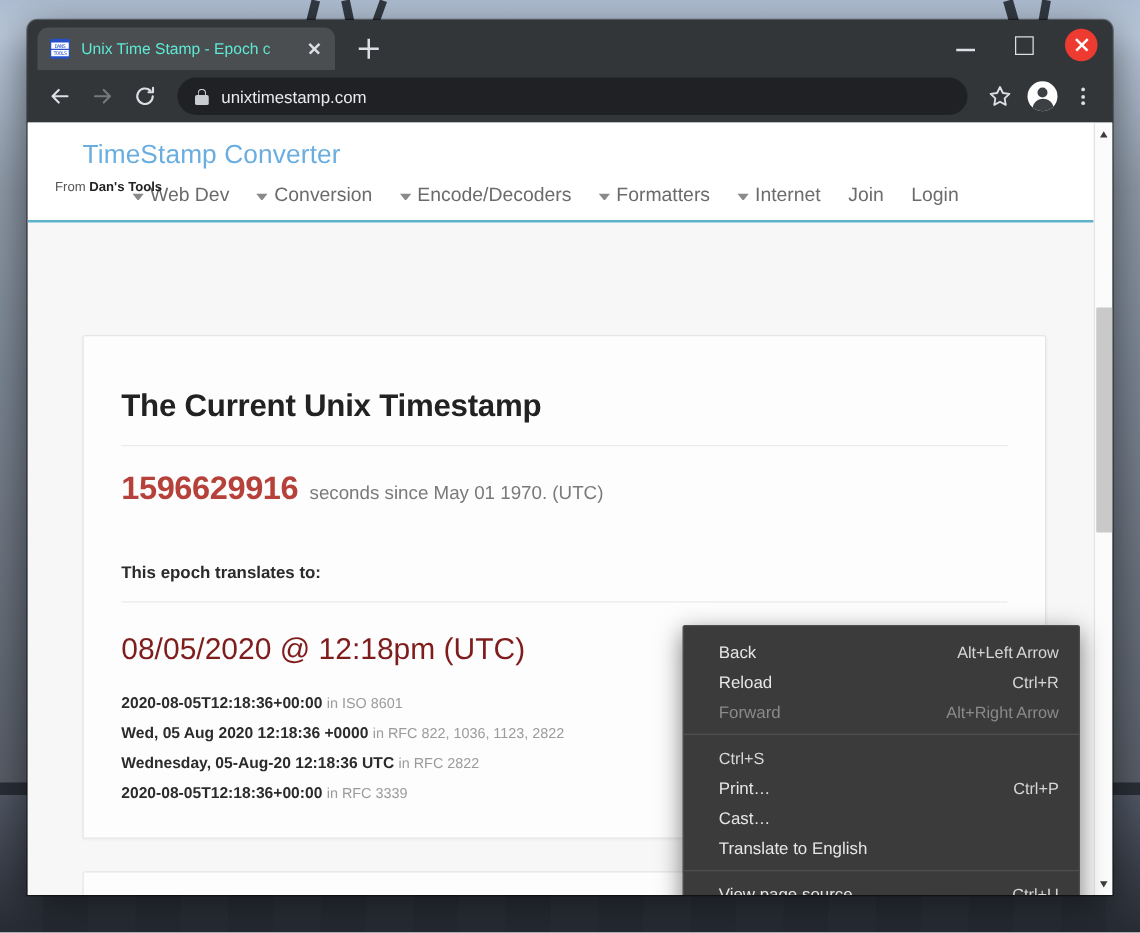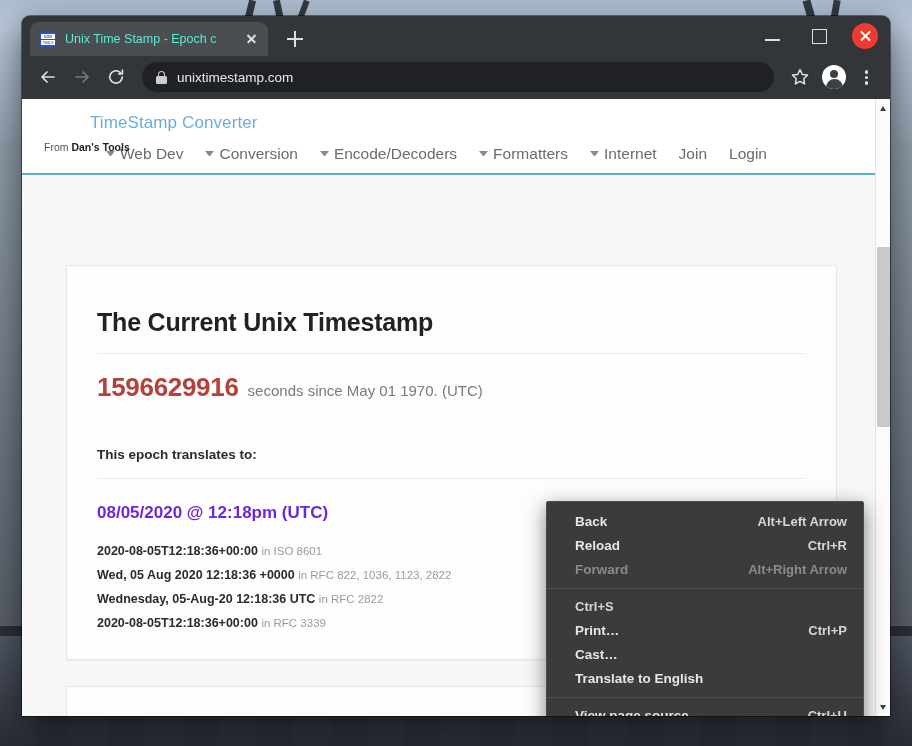--- a/index.html
+++ b/index.html
@@ -275,23 +275,23 @@
   }
 
   .site-header {
     background: #ffffff;
     padding: 14px 0 0 0;
     border-bottom: 2px solid #5bb2c9;
     position: relative;
   }
   .site-logo {
     color: #6aaee0;
-    font-size: 17px;
+    font-size: 21px;
     font-weight: 400;
-    padding-left: 68px;
+    padding-left: 44px;
     letter-spacing: .1px;
   }
   .nav-row {
     display: flex;
     align-items: baseline;
     padding: 12px 0 10px 0;
     position: relative;
   }
   .nav-brandline {
     position: absolute;
@@ -362,23 +362,23 @@
     color: #7a7a7a;
     font-size: 15px;
   }
   .translates-label {
     font-size: 13.5px;
     color: #2b2b2b;
     font-weight: bold;
     padding-top: 38px;
   }
   .big-date {
-    color: #6d28d9;
-    font-size: 17px;
-    font-weight: bold;
+    color: #7f1d1d;
+    font-size: 24px;
+    font-weight: normal;
     padding-top: 6px;
   }
   .fmt-list { padding-top: 16px; }
   .fmt-row {
     font-size: 12.5px;
     color: #2b2b2b;
     padding: 5px 0;
     white-space: nowrap;
   }
   .fmt-row b { font-weight: bold; }
@@ -428,21 +428,20 @@
     position: absolute;
     left: 524px;
     top: 402px;
     width: 318px;
     background: #3b3b3b;
     border: 1px solid #4d4d4d;
     border-radius: 2px;
     box-shadow: 0 6px 20px rgba(0,0,0,.5);
     padding: 8px 0 6px 0;
     z-index: 40;
-    font-weight: bold;
   }
   .ctx-item {
     display: flex;
     align-items: center;
     height: 24px;
     padding: 0 16px 0 28px;
     color: #e6e6e6;
     font-size: 13.5px;
   }
   .ctx-item .lbl { flex: 1 1 auto; white-space: nowrap; }

